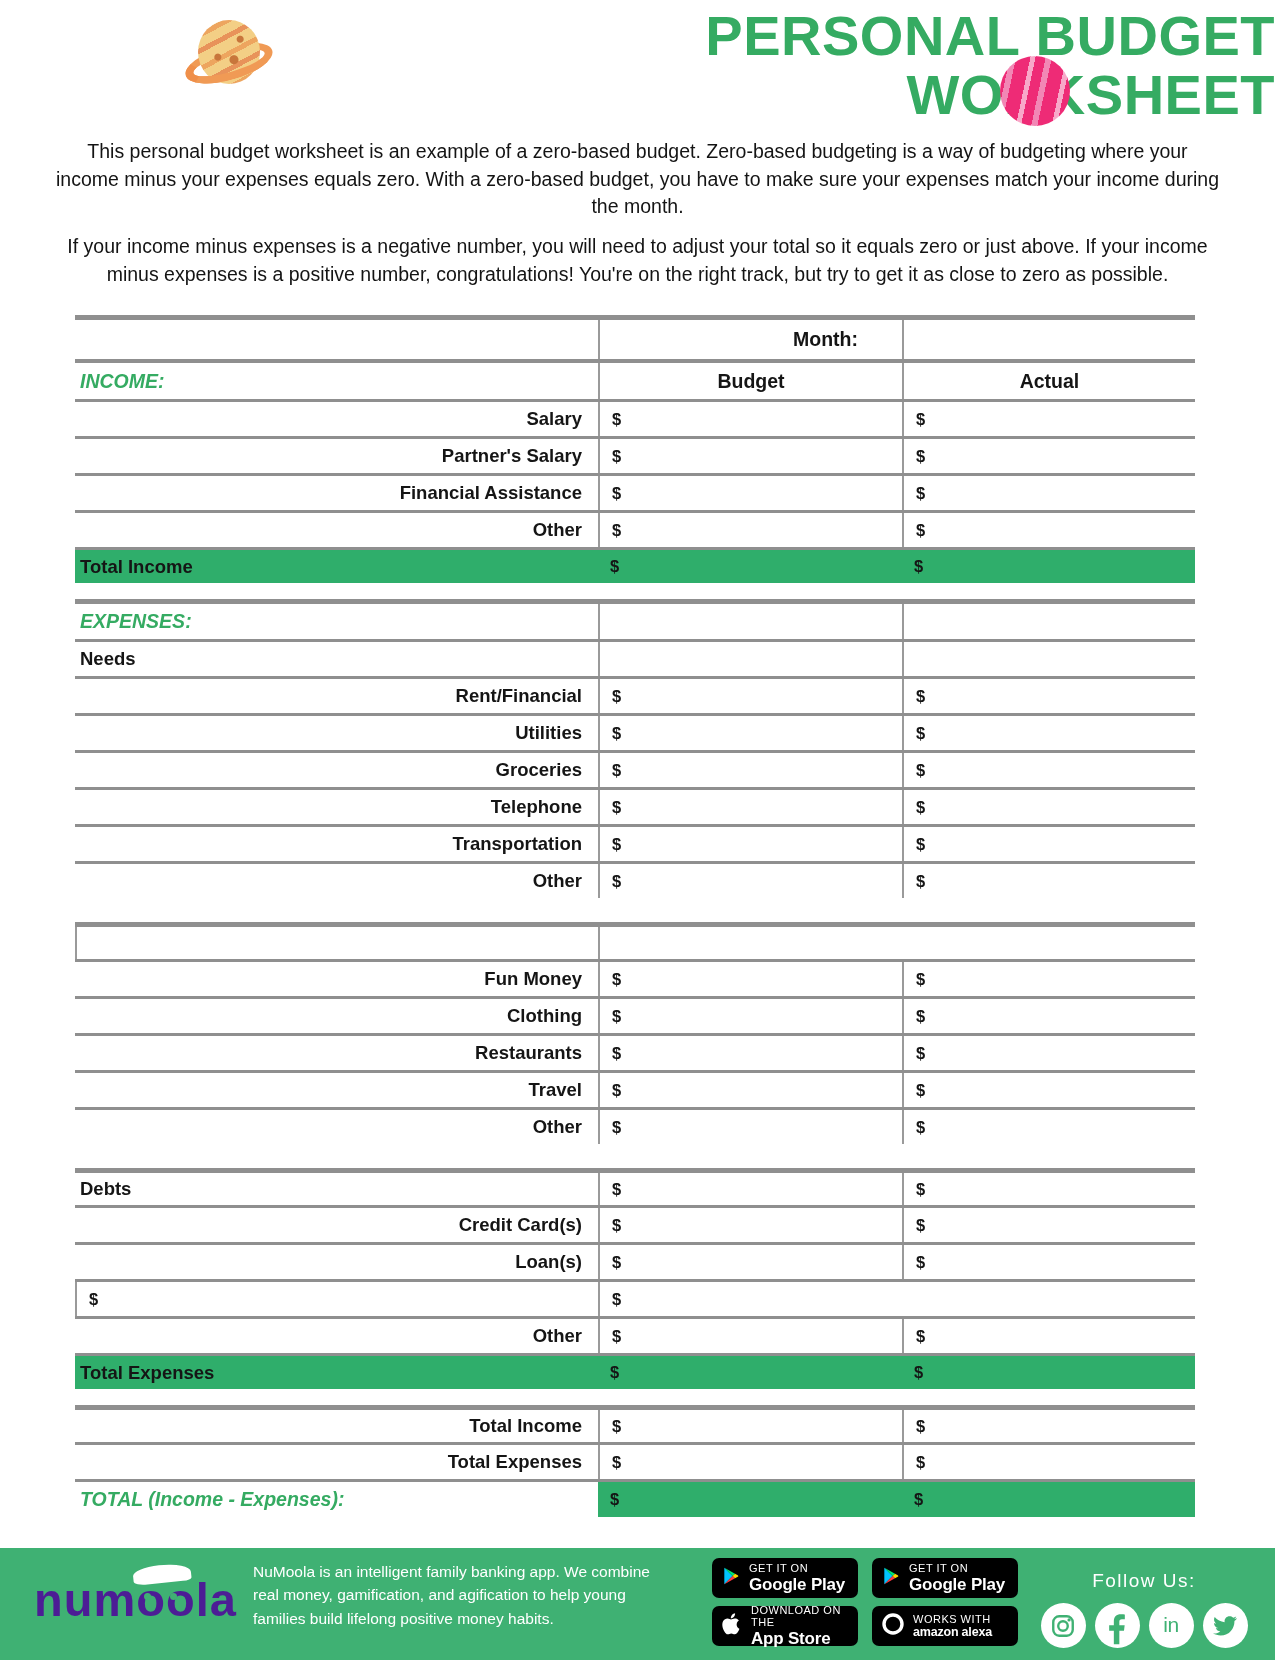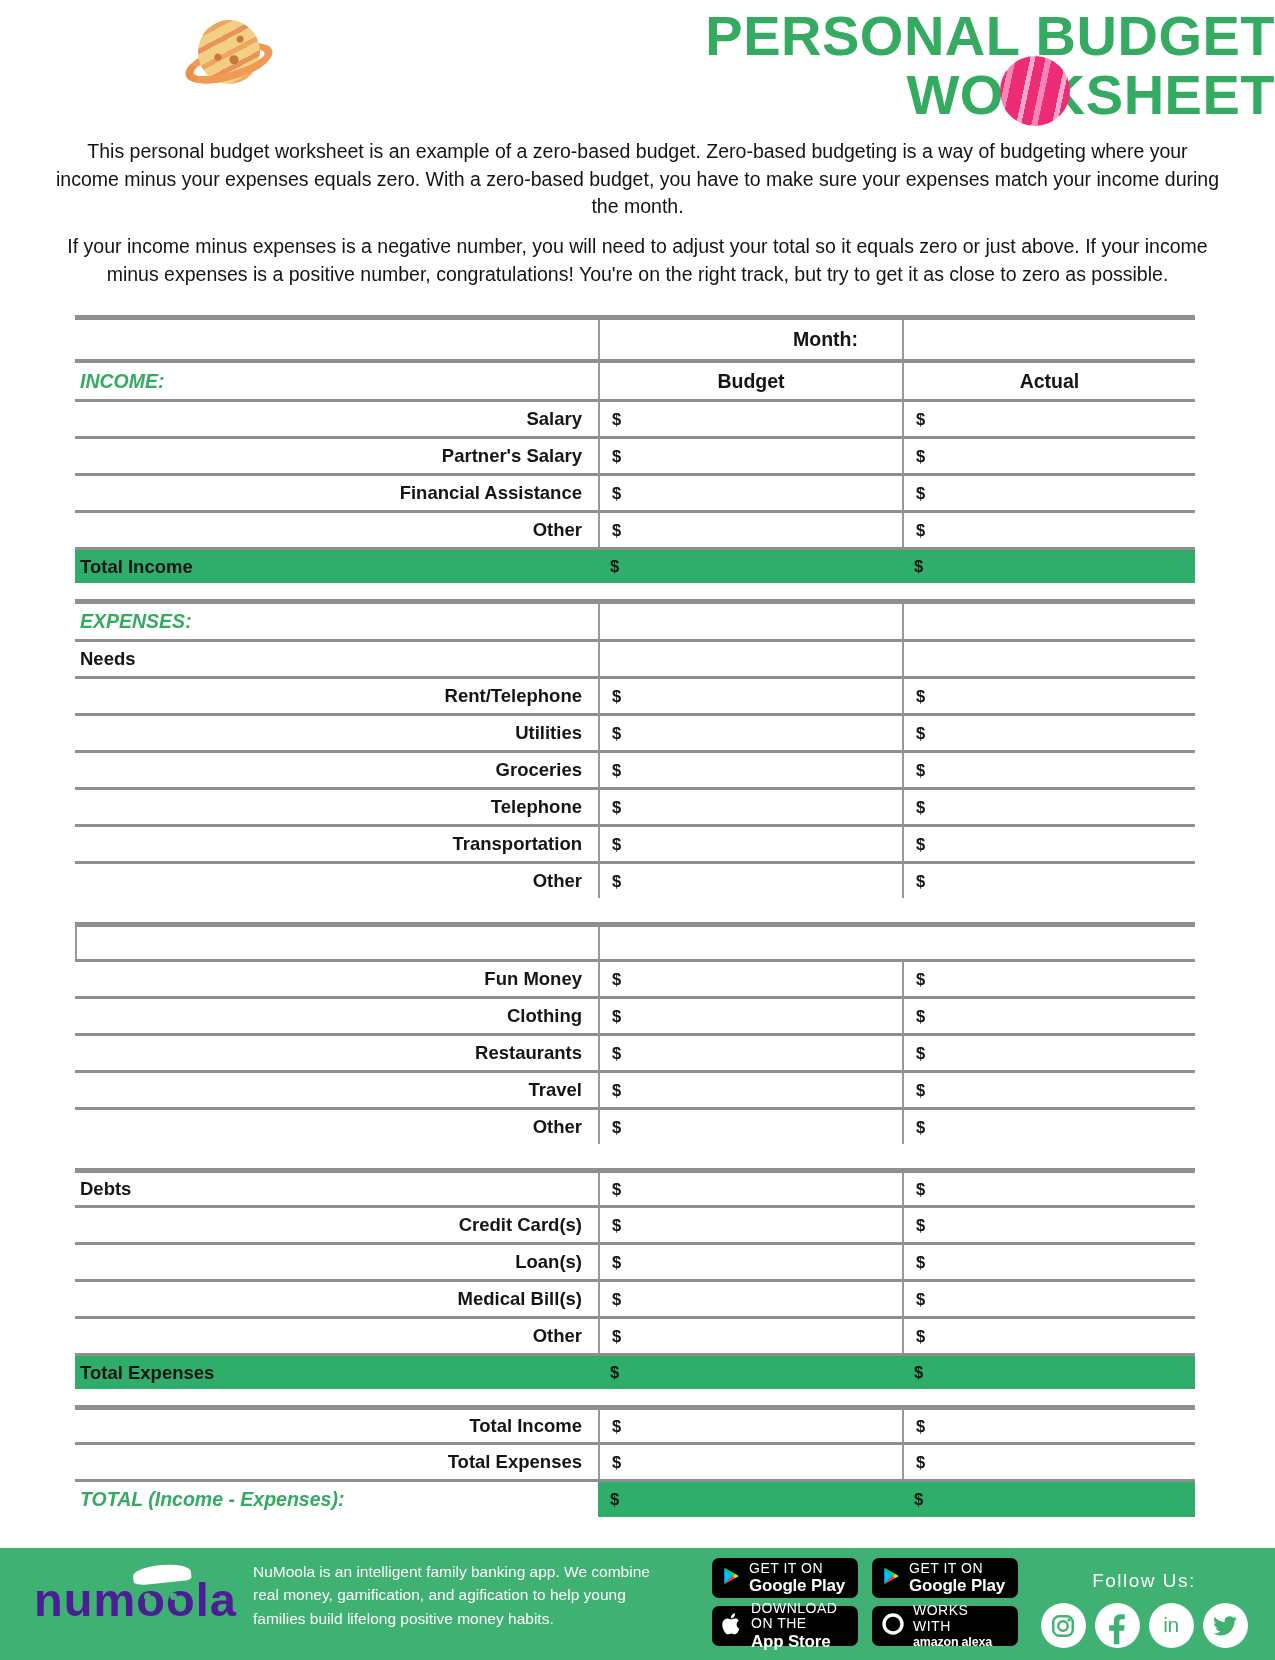--- a/index.html
+++ b/index.html
@@ -83,21 +83,21 @@
     border-radius:60% 70% 20% 30%;transform:rotate(-6deg);}
   .oo-eye{position:absolute;width:7px;height:7px;border-radius:50%;background:var(--green-footer);top:17px;}
   .oo-eye.e1{left:8px;} .oo-eye.e2{left:34px;}
   .footer-desc{position:absolute;left:253px;top:12px;width:400px;color:#ffffff;
     font-size:15.5px;line-height:1.5;}
   .badges{position:absolute;left:712px;top:10px;display:grid;
     grid-template-columns:146px 146px;grid-auto-rows:40px;gap:8px 14px;}
   .badge{background:#000;border-radius:7px;color:#fff;display:flex;align-items:center;
     padding:0 9px;gap:8px;cursor:pointer;}
   .badge .txt{display:flex;flex-direction:column;line-height:1.12;}
-  .badge .b1{font-size:14px;letter-spacing:.5px;text-transform:uppercase;}
+  .badge .b1{font-size:11px;letter-spacing:.5px;text-transform:uppercase;}
   .badge .b2{font-size:17px;font-weight:bold;letter-spacing:-.2px;white-space:nowrap;}
   .badge .b2.small{font-size:12.5px;}
   .badge svg{flex:0 0 auto;}
   .follow{position:absolute;left:1038px;top:22px;width:212px;text-align:center;color:#fff;}
   .follow-title{font-size:19px;font-weight:normal;letter-spacing:1.5px;}
   .social-row{display:flex;justify-content:center;gap:9px;margin-top:11px;}
   .social{width:45px;height:45px;border-radius:50%;background:#fff;color:var(--green-footer);
     display:flex;align-items:center;justify-content:center;cursor:pointer;overflow:hidden;}
   .social .in-txt{font-weight:normal;font-size:21px;letter-spacing:-.5px;margin-top:-2px;}
 </style>
@@ -160,21 +160,21 @@
       <div class="cell lbl-green">EXPENSES:</div>
       <div class="cell  vline"></div>
       <div class="cell  vline"></div>
     </div>
     <div class="row kind-subhead bt-thin">
       <div class="cell lbl-left">Needs</div>
       <div class="cell dollar-cell vline"></div>
       <div class="cell dollar-cell vline"></div>
     </div>
     <div class="row kind-item bt-thin">
-      <div class="cell lbl-right">Rent/Telephone</div>
+      <div class="cell lbl-right">Rent/Financial</div>
       <div class="cell dollar-cell vline">$</div>
       <div class="cell dollar-cell vline">$</div>
     </div>
     <div class="row kind-item bt-thin">
       <div class="cell lbl-right">Utilities</div>
       <div class="cell dollar-cell vline">$</div>
       <div class="cell dollar-cell vline">$</div>
     </div>
     <div class="row kind-item bt-thin">
       <div class="cell lbl-right">Groceries</div>
@@ -236,21 +236,20 @@
       <div class="cell lbl-right">Credit Card(s)</div>
       <div class="cell dollar-cell vline">$</div>
       <div class="cell dollar-cell vline">$</div>
     </div>
     <div class="row kind-item bt-thin">
       <div class="cell lbl-right">Loan(s)</div>
       <div class="cell dollar-cell vline">$</div>
       <div class="cell dollar-cell vline">$</div>
     </div>
     <div class="row kind-item bt-thin">
-      <div class="cell lbl-right">Medical Bill(s)</div>
       <div class="cell dollar-cell vline">$</div>
       <div class="cell dollar-cell vline">$</div>
     </div>
     <div class="row kind-item bt-thin">
       <div class="cell lbl-right">Other</div>
       <div class="cell dollar-cell vline">$</div>
       <div class="cell dollar-cell vline">$</div>
     </div>
     <div class="row kind-totalbar bt-thin">
       <div class="cell lbl-left">Total Expenses</div>

